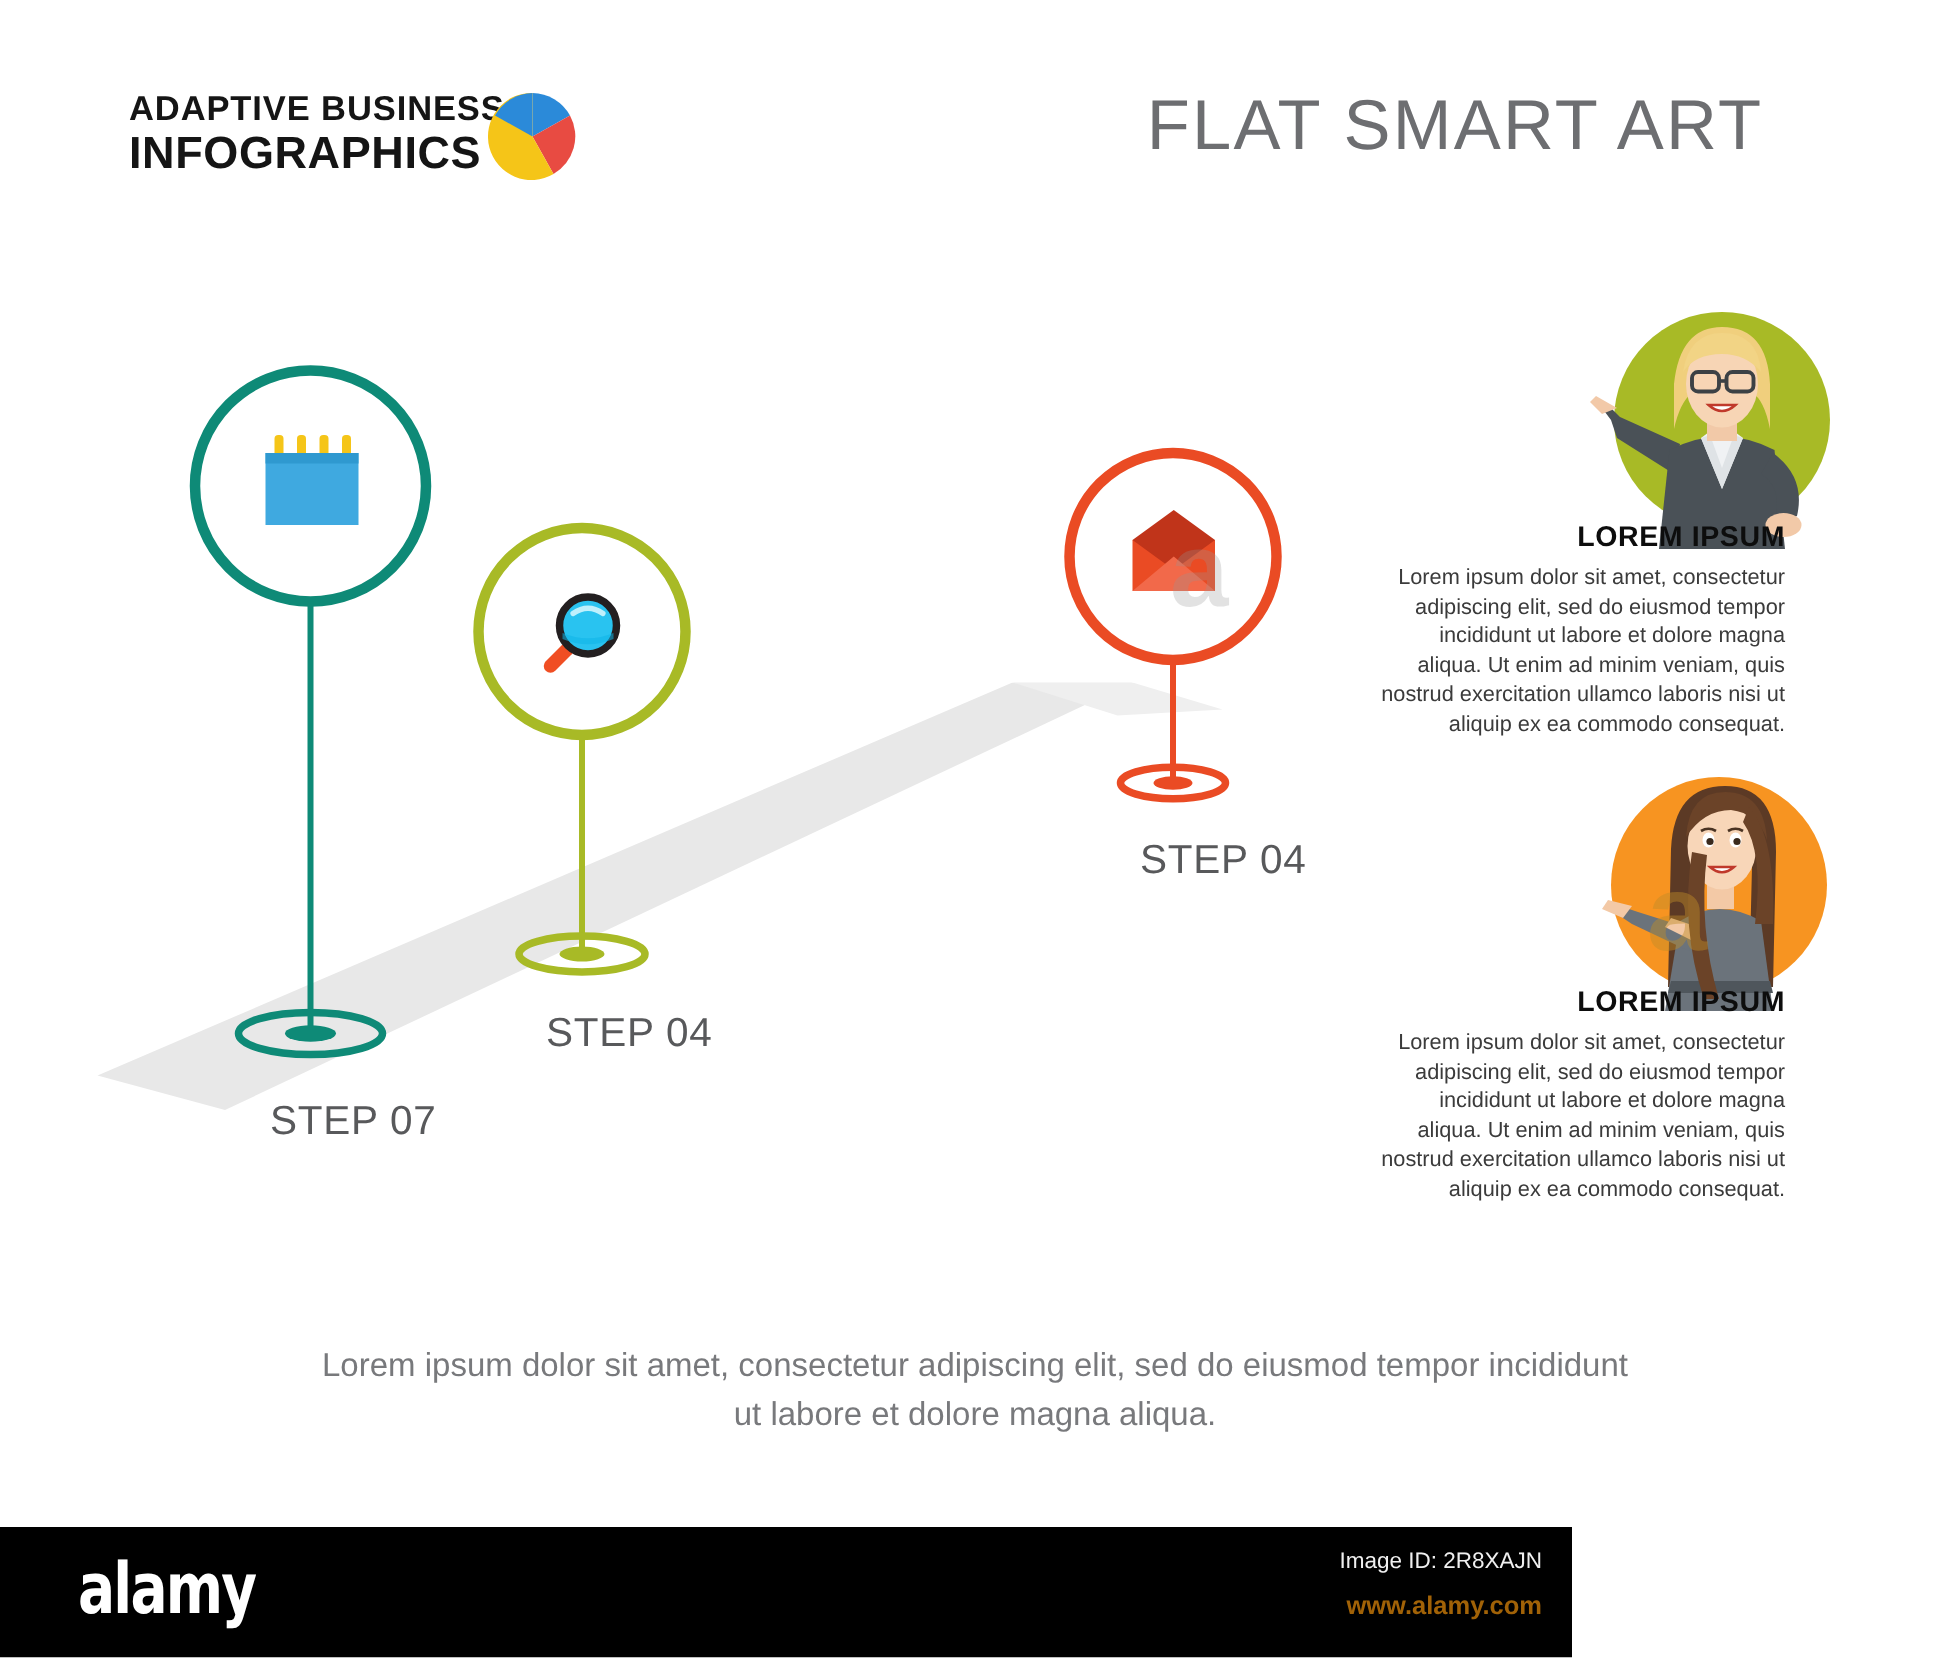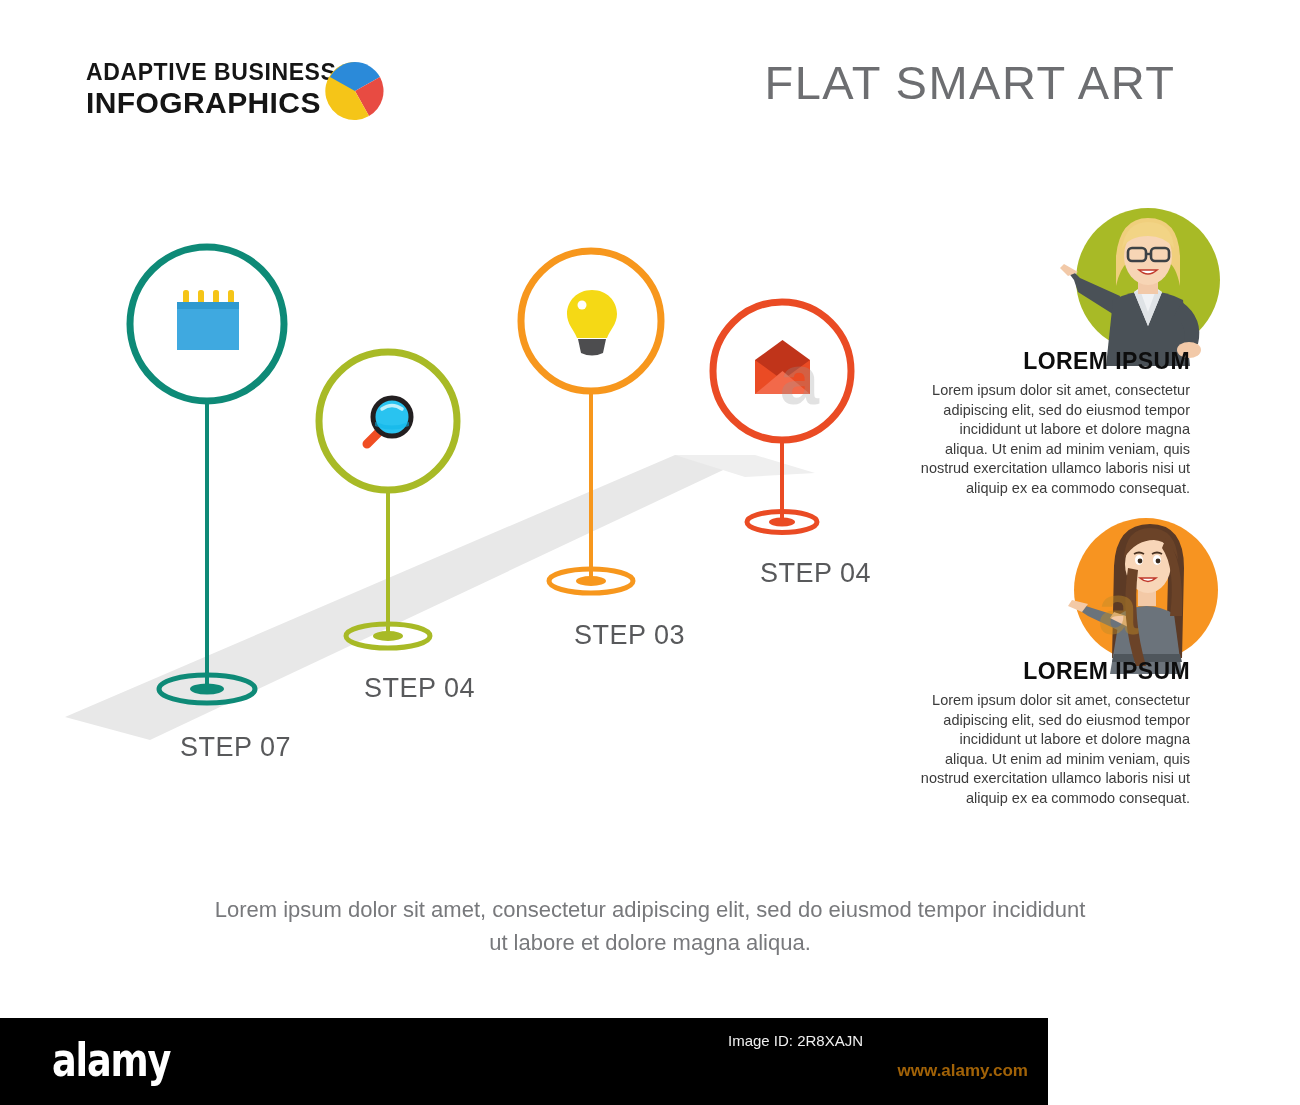--- a/index.html
+++ b/index.html
@@ -37,21 +37,21 @@
   .pin { position: absolute; }
   .pin .icon { position: absolute; }
   .step-label {
     position: absolute; font-size: 27px; font-weight: normal;
     color: #58595b; letter-spacing: 0.5px; white-space: nowrap;
   }
 
   
   .info-block { position: absolute; width: 272px; text-align: right; }
   .info-block .heading {
-    font-size: 23px; font-weight: bold; color: #0d0d0d;
+    font-size: 19px; font-weight: bold; color: #0d0d0d;
     letter-spacing: 0.4px; margin-bottom: 6px; white-space: nowrap;
   }
   .info-block .body {
     font-size: 14.5px; line-height: 19.5px; color: #3b3b3b; text-align: right;
   }
   .avatar { position: absolute; width: 166px; height: 166px; }
 
   
   #caption {
     position: absolute; left: 210px; top: 893px; width: 880px;
@@ -64,21 +64,21 @@
     position: absolute; left: 0; top: 1018px; width: 1048px; height: 87px;
     background: #000000;
   }
   #alamy-logo {
     position: absolute; left: 52px; top: 14px;
     font-family: "DejaVu Sans", sans-serif;
     font-size: 47px; font-weight: bold; color: #ffffff;
     letter-spacing: -1.5px; transform: scaleX(0.78); transform-origin: left top;
   }
   #alamy-id {
-    position: absolute; right: 20px; top: 14px; width: 300px; text-align: left;
+    position: absolute; right: 20px; top: 14px; width: 300px; text-align: right;
     font-size: 15px; color: #f0f0f0;
   }
   #alamy-url {
     position: absolute; right: 20px; top: 43px; width: 300px; text-align: right;
     font-size: 17px; font-weight: bold; color: #a16207;
   }
 
   
   .wm {
     position: absolute; font-size: 62px; font-weight: bold;
@@ -135,34 +135,20 @@
     </svg>
     <svg class="icon" style="left:49px; top:49px; width:66px; height:66px;" viewBox="0 0 66 66">
       <line x1="22" y1="44" x2="11" y2="55" stroke="#f04e23" stroke-width="9" stroke-linecap="round"></line>
       <circle cx="36" cy="28" r="19" fill="#29c3f0" stroke="#231f20" stroke-width="5"></circle>
       <path d="M26 20 Q36 13 46 20" stroke="#bff0fc" stroke-width="3.5" fill="none" stroke-linecap="round"></path>
       <path d="M19 33 Q36 40 53 33 L53 37 Q36 44 19 37 Z" fill="#0eb4e8" opacity="0.55"></path>
     </svg>
     <div class="step-label" style="left:57px; top:333px;">STEP 04</div>
   </div>
 
-  <div class="pin" style="left:512px; top:239px; width:166px; height:420px;">
-    <svg viewBox="0 0 166 420" style="position:absolute;left:0;top:0;width:166px;height:420px;">
-      <circle cx="79" cy="82" r="70" fill="none" stroke="#f7971d" stroke-width="7"></circle>
-      <line x1="79" y1="152" x2="79" y2="340" stroke="#f7971d" stroke-width="4"></line>
-      <ellipse cx="79" cy="342" rx="42" ry="12" fill="none" stroke="#f7971d" stroke-width="5"></ellipse>
-      <ellipse cx="79" cy="342" rx="15" ry="5" fill="#f7971d"></ellipse>
-    </svg>
-    <svg class="icon" style="left:50px; top:45px; width:60px; height:78px;" viewBox="0 0 60 78">
-      <path d="M30 6 C15 6 5 17 5 30 C5 40 12 46 15 54 L45 54 C48 46 55 40 55 30 C55 17 45 6 30 6 Z" fill="#f5d915"></path>
-      <circle cx="20" cy="21" r="4.5" fill="#ffffff"></circle>
-      <path d="M16 55 L44 55 L41 69 Q30 74 19 69 Z" fill="#4d4d4f"></path>
-    </svg>
-    <div class="step-label" style="left:62px; top:381px;">STEP 03</div>
-  </div>
 
   <div class="pin" style="left:700px; top:288px; width:165px; height:330px;">
     <svg viewBox="0 0 165 330" style="position:absolute;left:0;top:0;width:165px;height:330px;">
       <circle cx="82" cy="83" r="69" fill="none" stroke="#ea4b24" stroke-width="7"></circle>
       <line x1="82" y1="152" x2="82" y2="232" stroke="#ea4b24" stroke-width="4"></line>
       <ellipse cx="82" cy="234" rx="35" ry="10.5" fill="none" stroke="#ea4b24" stroke-width="5"></ellipse>
       <ellipse cx="82" cy="234" rx="13" ry="4.5" fill="#ea4b24"></ellipse>
     </svg>
     <svg class="icon" style="left:50px; top:50px; width:65px; height:62px;" viewBox="0 0 65 62">
       <rect x="5" y="22" width="55" height="34" fill="#ea4b24"></rect>

